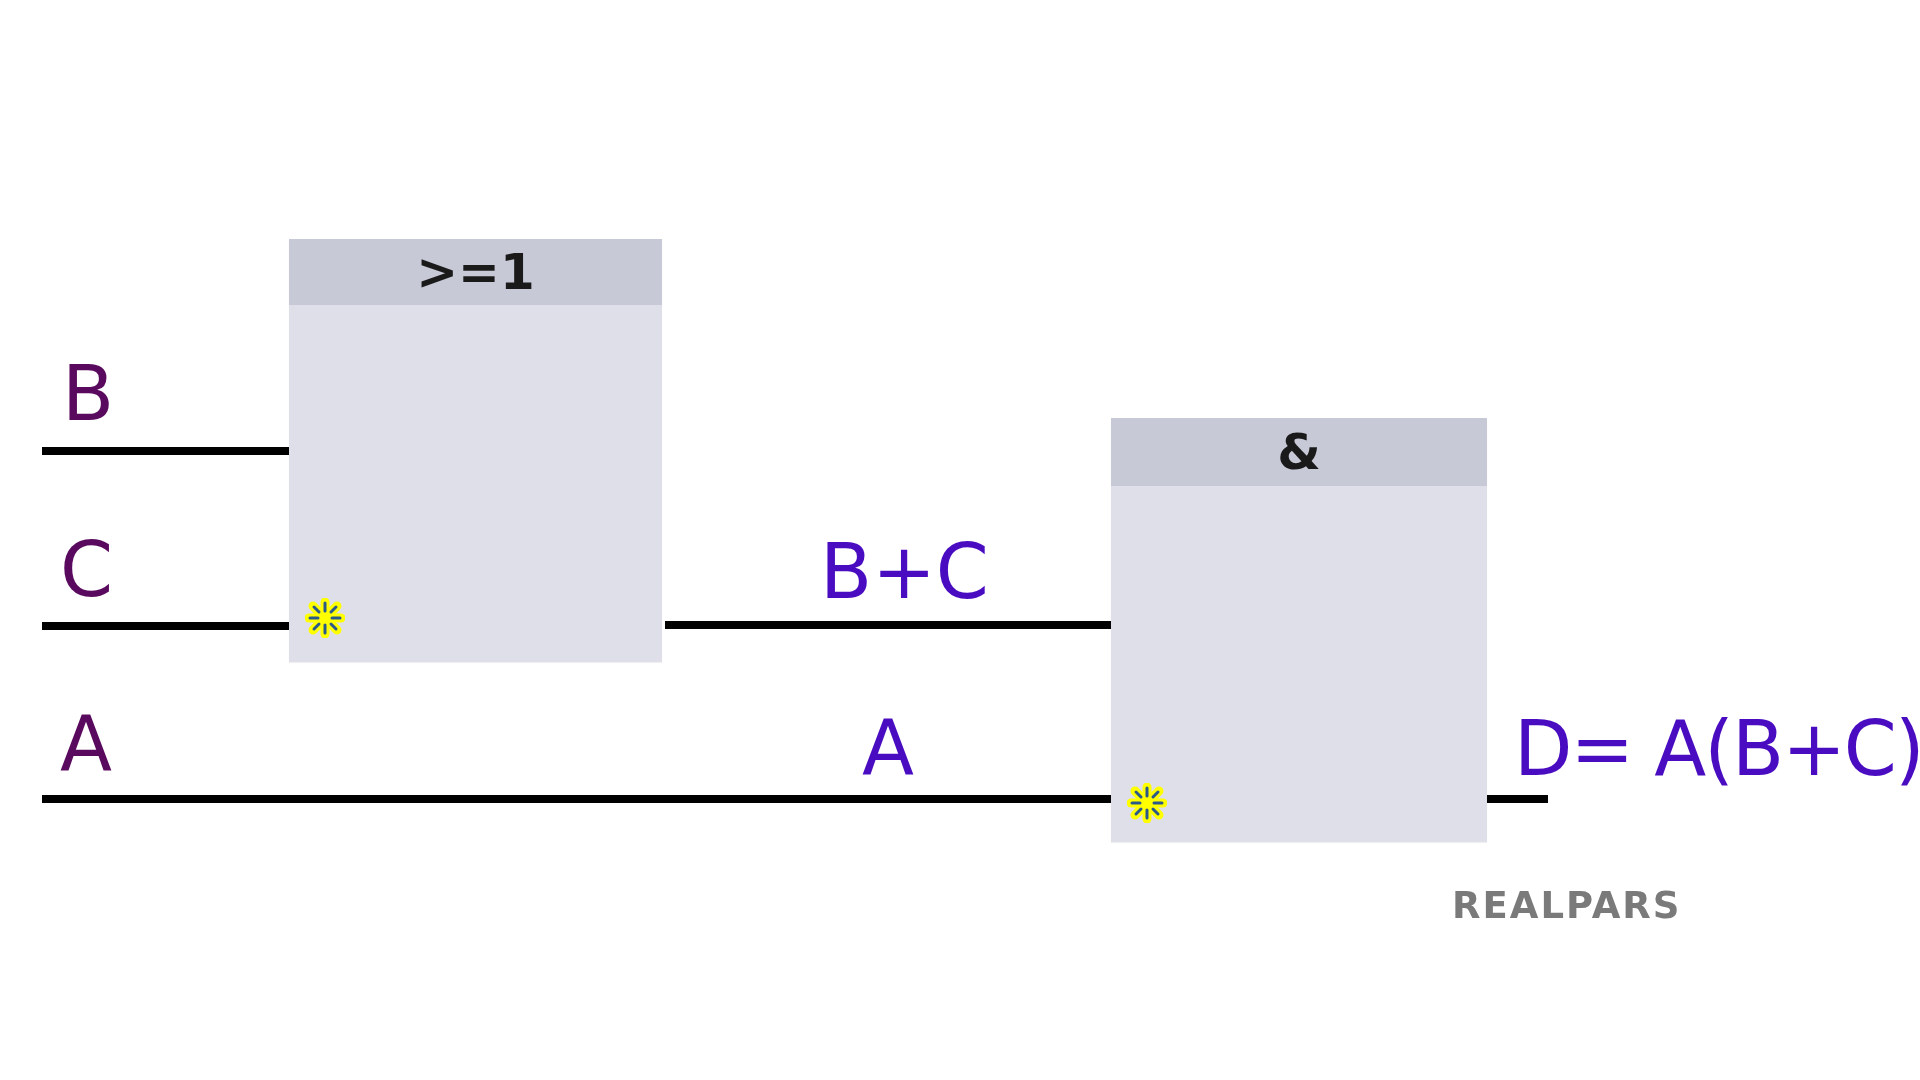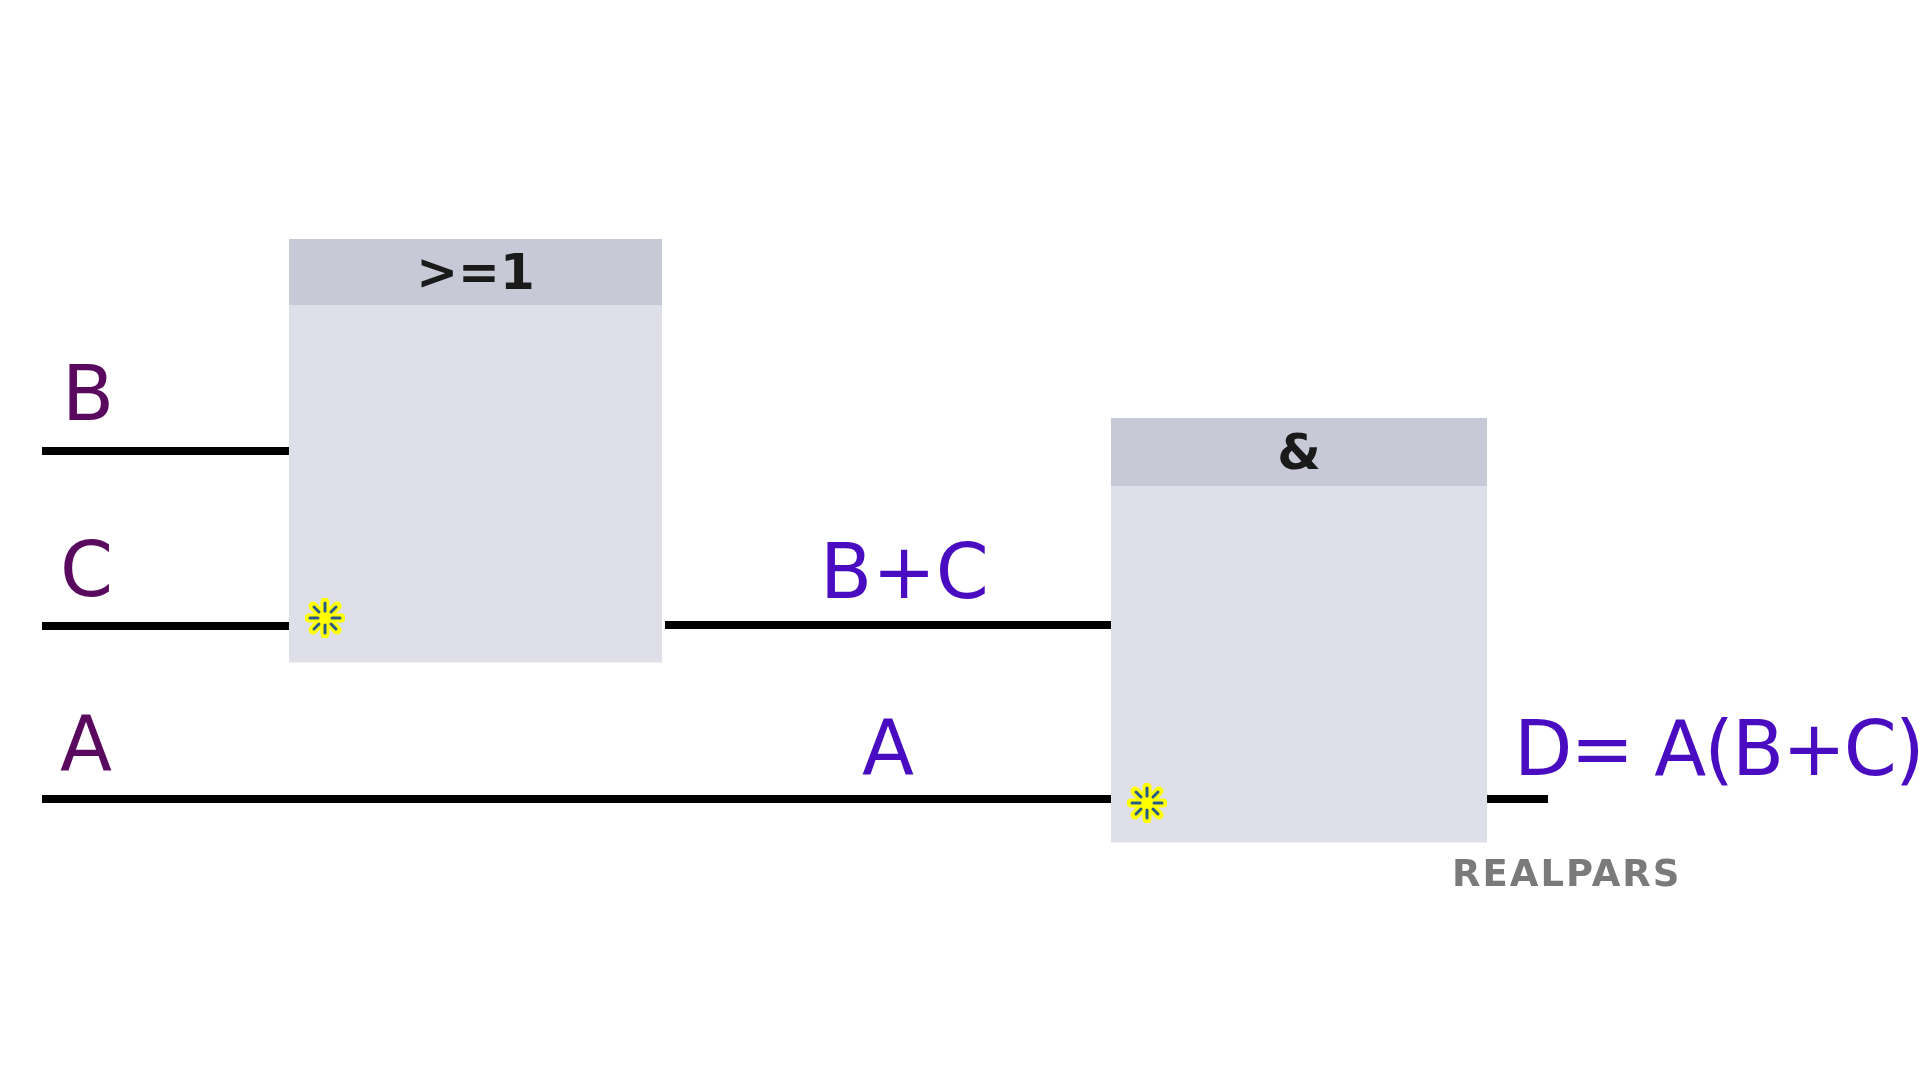--- a/index.html
+++ b/index.html
@@ -18,21 +18,21 @@
     font-family: "DejaVu Sans", sans-serif;
   }
   .lbl {
     position: absolute; font-size: 76px; line-height: 1; white-space: nowrap;
     font-family: "DejaVu Sans", sans-serif;
   }
   .lbl-in { color: #5a0a5e; }
   .lbl-sig { color: #4a0cc0; }
   .star { position: absolute; width: 40px; height: 40px; }
   .logo {
-    position: absolute; left: 1452px; top: 852px;
+    position: absolute; left: 1452px; top: 884px;
     font-family: "DejaVu Sans", sans-serif; font-weight: bold;
     font-size: 37px; letter-spacing: 2px; color: #7a7a7a;
   }
 </style>
 </head>
 <body>
 
 <div class="wire" style="left:42px; top:447px; width:247px;"></div>
 <div class="wire" style="left:42px; top:622px; width:247px;"></div>
 <div class="wire" style="left:42px; top:795px; width:1069px;"></div>

